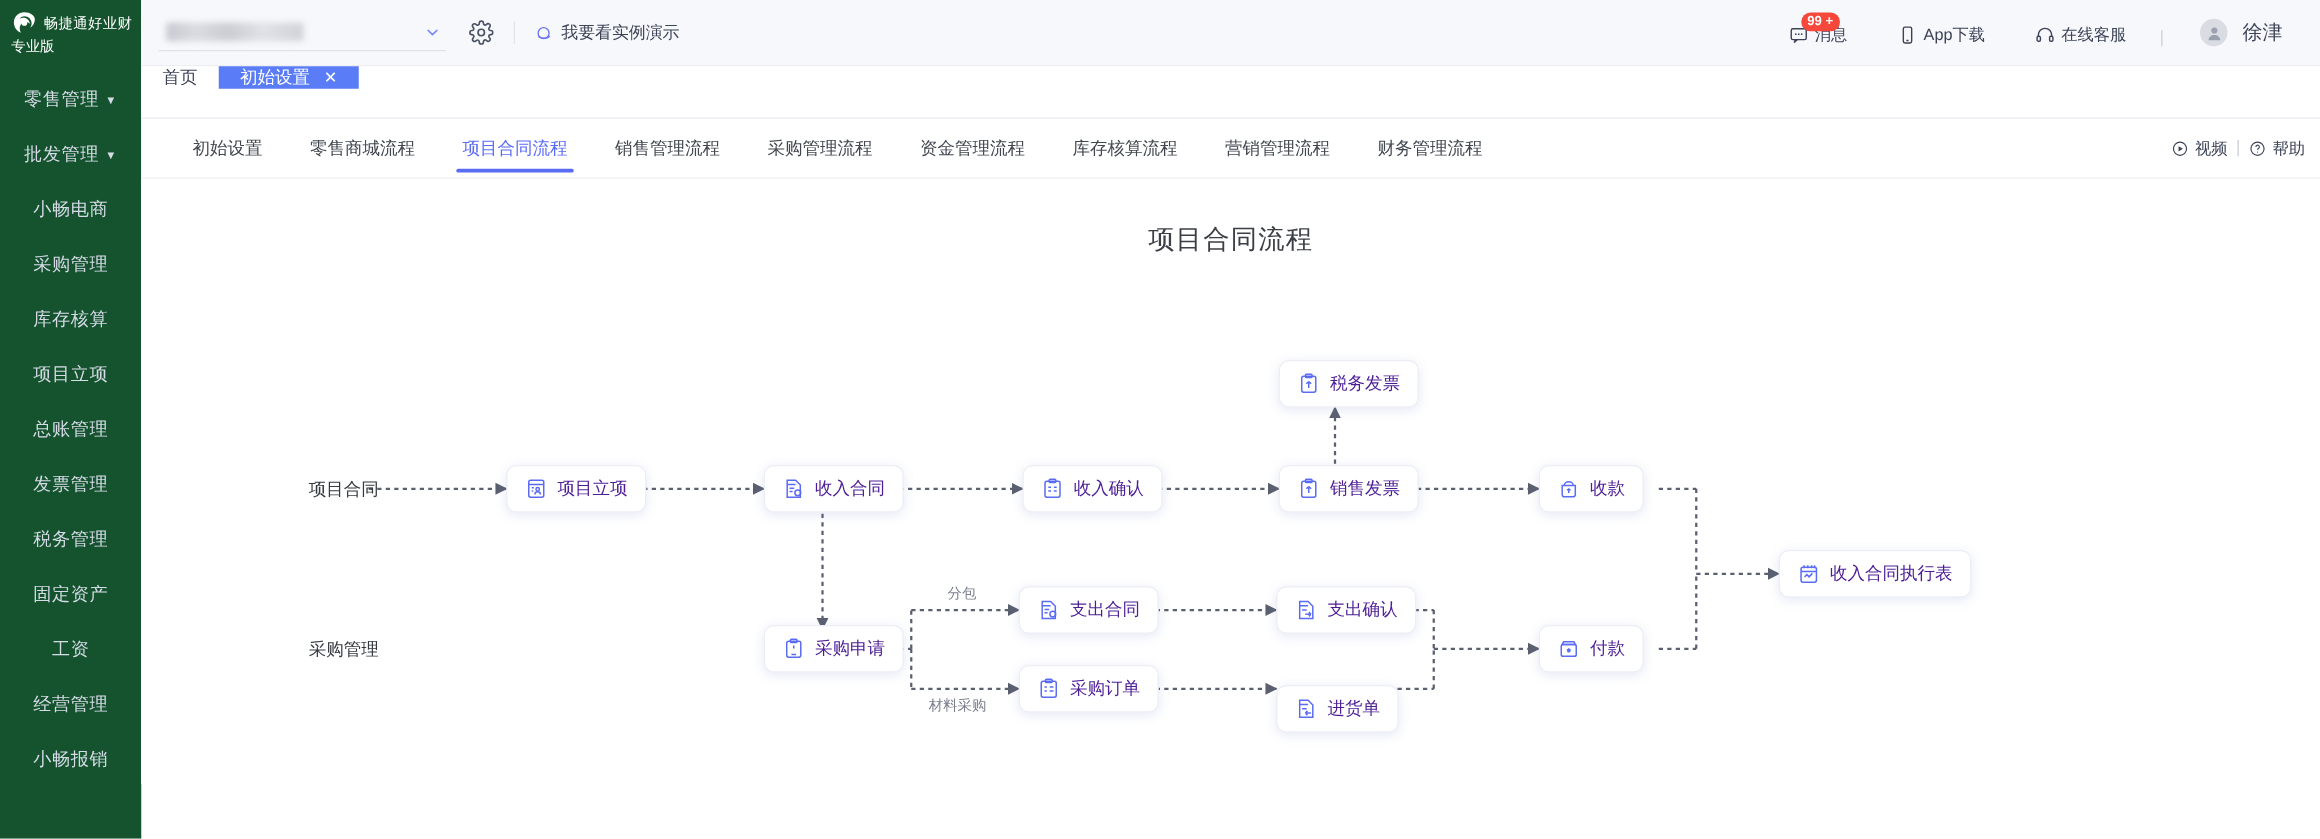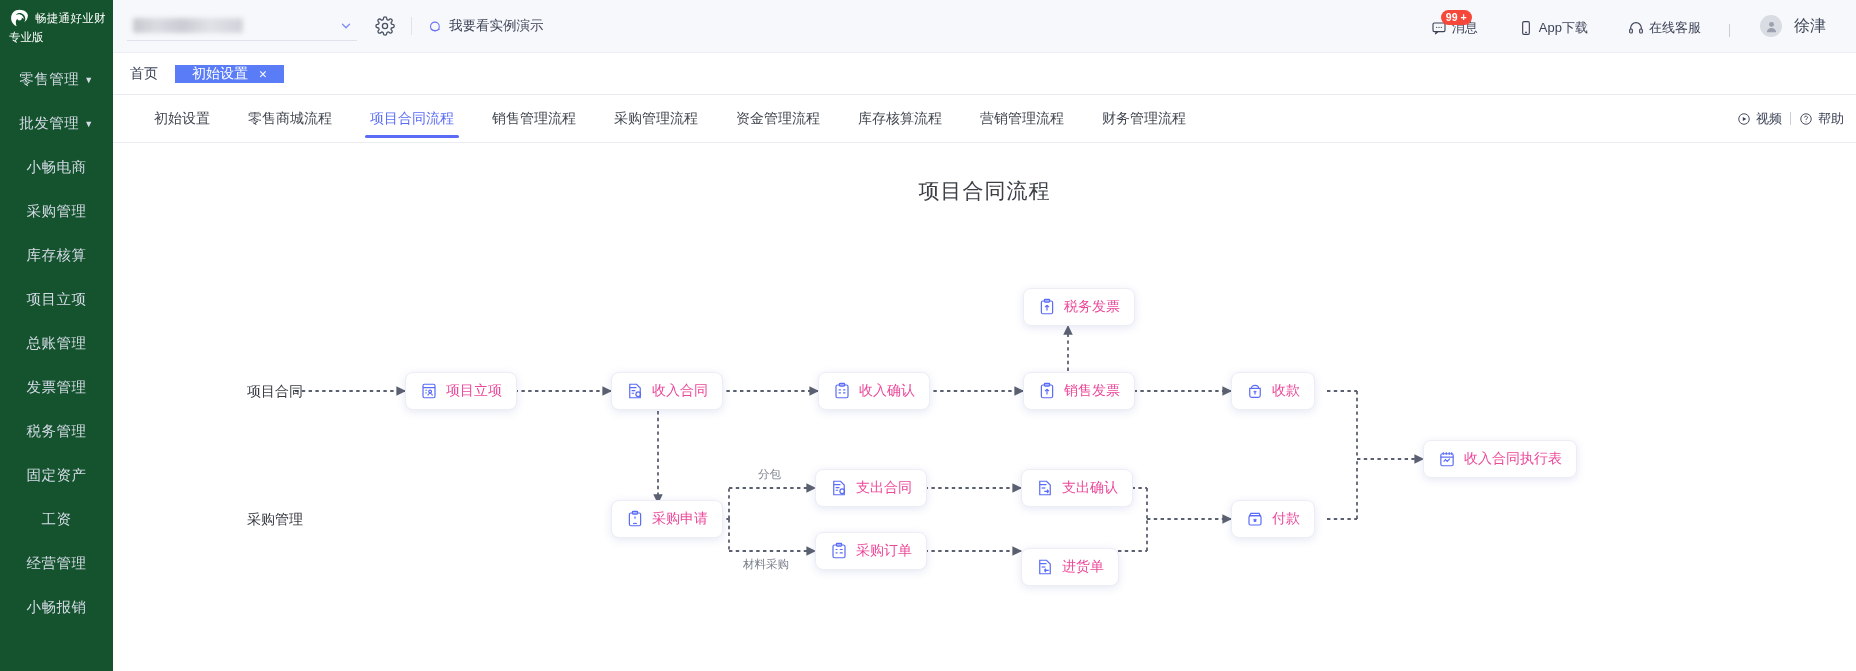--- a/index.html
+++ b/index.html
@@ -78,21 +78,21 @@
   }
   .avatar {
     width: 22px; height: 22px; border-radius: 50%; background: #d9dce3;
     display: flex; align-items: center; justify-content: center; margin-right: 7px;
   }
   .uname { font-size: 16px; color: #3c4357; }
 
   
   .tabstrip {
     height: 42px; flex: 0 0 42px; background: #fff;
-    display: flex; align-items: center; border-bottom: 1px solid #e9ebf0; font-family: Liberation Mono, monospace;
+    display: flex; align-items: flex-start; border-bottom: 1px solid #e9ebf0;
   }
   .tb {
     display: flex; align-items: center; padding: 0 17px;
     font-size: 14px; color: #5c6276; cursor: pointer;
   }
   .tb.home { color: #3c4357; }
   .tb.active { background: #5a7cf6; color: #fff; }
   .tb .x { margin-left: 11px; font-size: 13px; opacity: .95; }
 
   
@@ -121,21 +121,21 @@
     text-align: center; font-size: 21px; color: #3c4046; letter-spacing: 1px;
   }
   .diagram { position: absolute; left: 0; top: 0; width: 100%; height: 100%; }
   .dg-svg { position: absolute; left: 0; top: 0; width: 1743px; height: 530px; }
 
   .node {
     position: absolute; height: 38px; border-radius: 8px; background: #fff;
     border: 1px solid #edeef5;
     box-shadow: 0 2px 9px rgba(96,110,190,.16);
     display: flex; align-items: center; gap: 8px; padding: 0 14px;
-    font-size: 14px; color: #ec4899; white-space: nowrap; cursor: pointer;
+    font-size: 14px; color: #4c1d95; white-space: nowrap; cursor: pointer;
   }
   .node .nico { width: 18px; height: 18px; flex: 0 0 18px; color: #5a6cf5; display: flex; }
   .rowlabel {
     position: absolute; font-size: 14px; color: #34383f; white-space: nowrap;
   }
   .edgelabel {
     position: absolute; font-size: 11.5px; color: #7a7f8c; white-space: nowrap;
   }
   svg { display: block; }
 </style>

